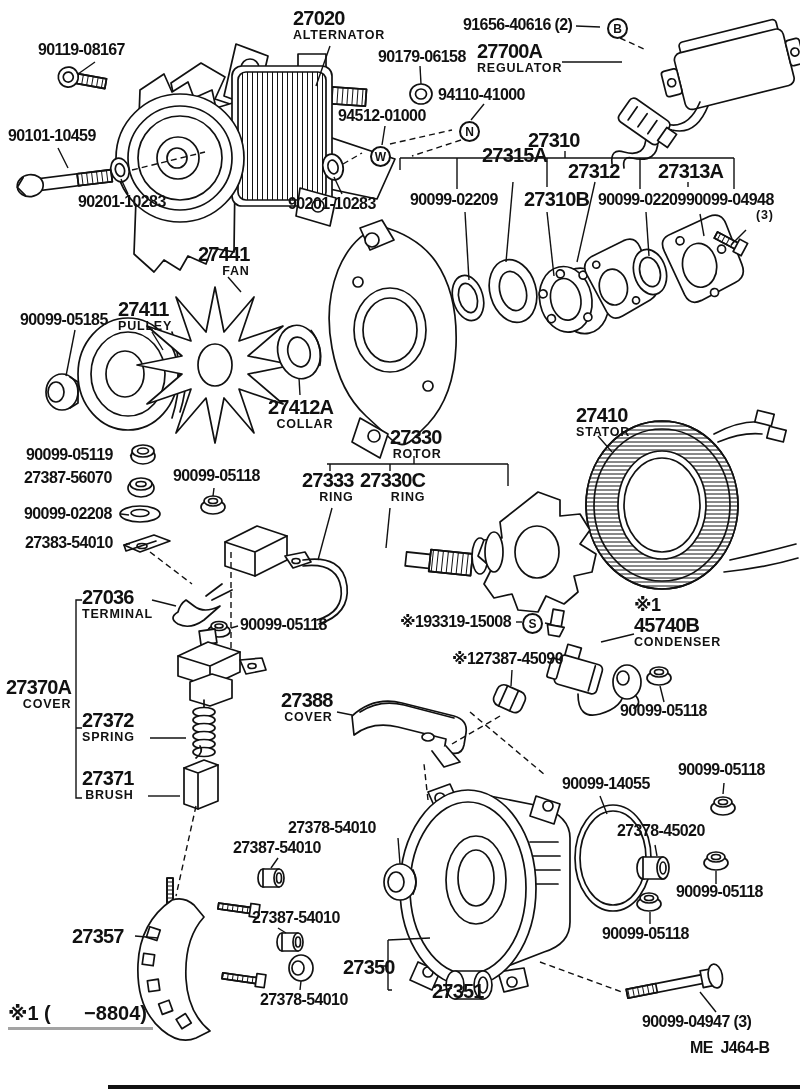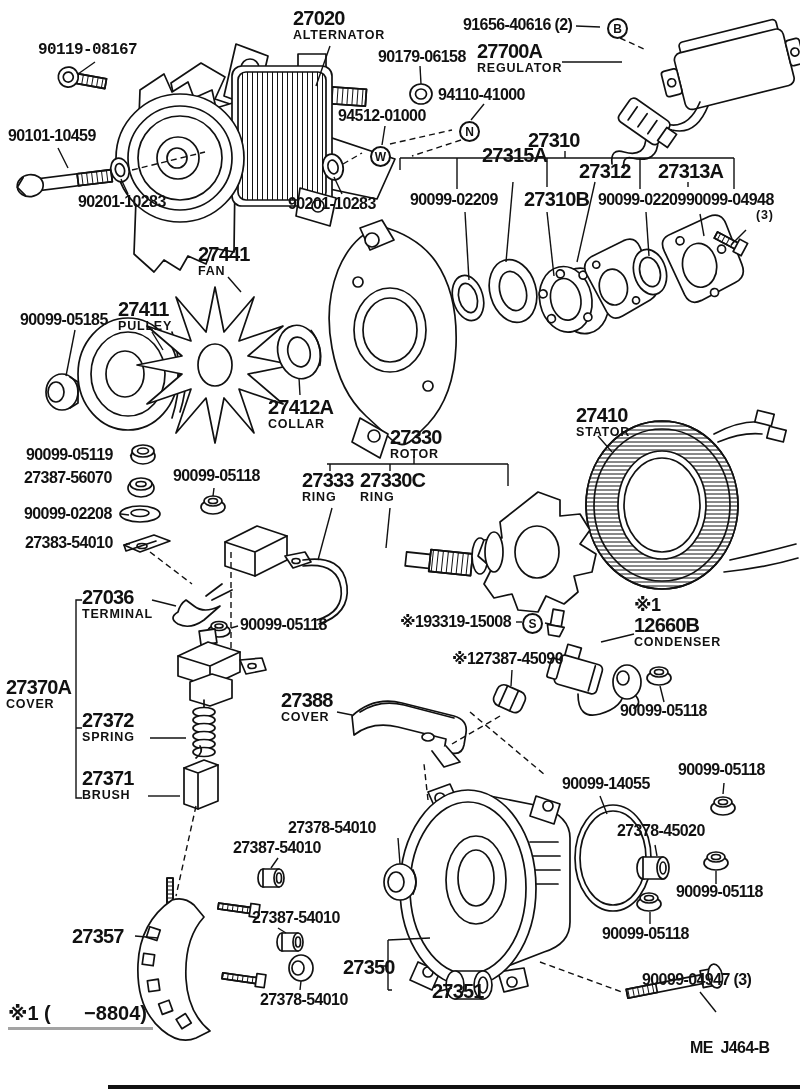--- a/index.html
+++ b/index.html
@@ -5,21 +5,21 @@
   html,body{margin:0;padding:0;background:#fff;}
   body{width:800px;height:1092px;position:relative;overflow:hidden;
        font-family:"Liberation Sans","DejaVu Sans",sans-serif;color:#111;}
   .stage{position:absolute;left:0;top:0;width:800px;height:1092px;}
   svg.art{position:absolute;left:0;top:0;}
   .labels{position:absolute;left:0;top:0;width:800px;height:1092px;}
   .lbl{position:absolute;font-weight:700;font-size:16px;line-height:1.04;
        letter-spacing:-0.6px;white-space:pre;}
   .lbl .t{}
   .lbl.big .t{font-size:20px;letter-spacing:-0.8px;}
-  .lbl .sub{font-size:12.5px;letter-spacing:0.8px;}
+  .lbl .sub{font-size:12.5px;letter-spacing:0.8px;text-align:right;}
   .lbl .sub.right{text-align:right;}
   .lbl .pre{font-size:18px;}
   .lbl.footnote .t{font-size:20px;letter-spacing:0;border-bottom:3px solid #a3a3a3;
        padding:0 6px 3px 0;}
   .circ{position:absolute;width:21px;height:21px;border:2px solid #111;border-radius:50%;
        display:flex;align-items:center;justify-content:center;background:#fff;
        font-size:12px;font-weight:700;box-sizing:border-box;}
 </style>
 </head>
 <body>
@@ -490,33 +490,33 @@
     <path d="M428,800 L424,764"></path>
     <path d="M470,712 L545,775"></path>
     <path d="M500,716 L452,744"></path>
     <path d="M540,962 L622,992"></path>
   </g>
 
   <rect x="108" y="1085" width="692" height="4" fill="#111" stroke="none"></rect>
 </svg>
 
 <div class="labels">
-      <div class="lbl" style="left: 38px; top: 42px; font-family: Liberation Mono, monospace;"><div class="t">90119-08167</div></div>
+      <div class="lbl" style="left: 38px; top: 42px;"><div class="t">90119-08167</div></div>
       <div class="lbl big" style="left: 293px; top: 8px;"><div class="t">27020</div><div class="sub">ALTERNATOR</div></div>
       <div class="lbl" style="left: 463px; top: 17px;"><div class="t">91656-40616 (2)</div></div>
       <div class="lbl" style="left: 378px; top: 49px;"><div class="t">90179-06158</div></div>
       <div class="lbl big" style="left: 477px; top: 41px;"><div class="t">27700A</div><div class="sub">REGULATOR</div></div>
       <div class="lbl" style="left: 438px; top: 87px;"><div class="t">94110-41000</div></div>
       <div class="lbl" style="left: 338px; top: 108px;"><div class="t">94512-01000</div></div>
       <div class="lbl" style="left: 8px; top: 128px;"><div class="t">90101-10459</div></div>
       <div class="lbl" style="left: 78px; top: 194px;"><div class="t">90201-10283</div></div>
       <div class="lbl" style="left: 288px; top: 196px;"><div class="t">90201-10283</div></div>
       <div class="lbl big" style="left: 528px; top: 130px;"><div class="t">27310</div></div>
       <div class="lbl big" style="left: 482px; top: 145px;"><div class="t">27315A</div></div>
-      <div class="lbl big" style="left: 568px; top: 161px; margin-left: 11px;"><div class="t">27312</div></div>
+      <div class="lbl big" style="left: 568px; top: 161px;"><div class="t">27312</div></div>
       <div class="lbl big" style="left: 658px; top: 161px;"><div class="t">27313A</div></div>
       <div class="lbl" style="left: 410px; top: 192px;"><div class="t">90099-02209</div></div>
       <div class="lbl big" style="left: 524px; top: 189px;"><div class="t">27310B</div></div>
       <div class="lbl" style="left: 598px; top: 192px;"><div class="t">90099-02209</div></div>
       <div class="lbl" style="left: 686px; top: 192px;"><div class="t">90099-04948</div><div class="sub right">(3)</div></div>
       <div class="lbl big" style="left: 198px; top: 244px;"><div class="t">27441</div><div class="sub">FAN</div></div>
       <div class="lbl big" style="left: 118px; top: 299px;"><div class="t">27411</div><div class="sub">PULLEY</div></div>
       <div class="lbl" style="left: 20px; top: 312px;"><div class="t">90099-05185</div></div>
       <div class="lbl big" style="left: 268px; top: 397px;"><div class="t">27412A</div><div class="sub">COLLAR</div></div>
       <div class="lbl big" style="left: 390px; top: 427px;"><div class="t">27330</div><div class="sub">ROTOR</div></div>
@@ -524,40 +524,40 @@
       <div class="lbl" style="left: 26px; top: 447px;"><div class="t">90099-05119</div></div>
       <div class="lbl" style="left: 24px; top: 470px;"><div class="t">27387-56070</div></div>
       <div class="lbl" style="left: 173px; top: 468px;"><div class="t">90099-05118</div></div>
       <div class="lbl" style="left: 24px; top: 506px;"><div class="t">90099-02208</div></div>
       <div class="lbl" style="left: 25px; top: 535px;"><div class="t">27383-54010</div></div>
       <div class="lbl big" style="left: 302px; top: 470px;"><div class="t">27333</div><div class="sub">RING</div></div>
       <div class="lbl big" style="left: 360px; top: 470px;"><div class="t">27330C</div><div class="sub">RING</div></div>
       <div class="lbl big" style="left: 82px; top: 587px;"><div class="t">27036</div><div class="sub">TERMINAL</div></div>
       <div class="lbl" style="left: 240px; top: 617px;"><div class="t">90099-05118</div></div>
       <div class="lbl" style="left: 400px; top: 614px;"><div class="t">※193319-15008</div></div>
-      <div class="lbl big" style="left: 634px; top: 596px;"><div class="pre">※1</div><div class="t">12660B</div><div class="sub">CONDENSER</div></div>
+      <div class="lbl big" style="left: 634px; top: 596px;"><div class="pre">※1</div><div class="t">45740B</div><div class="sub">CONDENSER</div></div>
       <div class="lbl" style="left: 452px; top: 651px;"><div class="t">※127387-45090</div></div>
       <div class="lbl" style="left: 620px; top: 703px;"><div class="t">90099-05118</div></div>
       <div class="lbl big" style="left: 6px; top: 677px;"><div class="t">27370A</div><div class="sub">COVER</div></div>
       <div class="lbl big" style="left: 82px; top: 710px;"><div class="t">27372</div><div class="sub">SPRING</div></div>
       <div class="lbl big" style="left: 82px; top: 768px;"><div class="t">27371</div><div class="sub">BRUSH</div></div>
       <div class="lbl big" style="left: 281px; top: 690px;"><div class="t">27388</div><div class="sub">COVER</div></div>
       <div class="lbl" style="left: 562px; top: 776px;"><div class="t">90099-14055</div></div>
       <div class="lbl" style="left: 678px; top: 762px;"><div class="t">90099-05118</div></div>
       <div class="lbl" style="left: 617px; top: 823px;"><div class="t">27378-45020</div></div>
       <div class="lbl" style="left: 676px; top: 884px;"><div class="t">90099-05118</div></div>
       <div class="lbl" style="left: 288px; top: 820px;"><div class="t">27378-54010</div></div>
       <div class="lbl" style="left: 233px; top: 840px;"><div class="t">27387-54010</div></div>
       <div class="lbl" style="left: 252px; top: 910px;"><div class="t">27387-54010</div></div>
       <div class="lbl big" style="left: 72px; top: 926px;"><div class="t">27357</div></div>
       <div class="lbl big" style="left: 318px; top: 957px; margin-left: 25px;"><div class="t">27350</div></div>
       <div class="lbl big" style="left: 392px; top: 981px; margin-left: 40px;"><div class="t">27351</div></div>
       <div class="lbl" style="left: 260px; top: 992px;"><div class="t">27378-54010</div></div>
       <div class="lbl" style="left: 602px; top: 926px;"><div class="t">90099-05118</div></div>
-      <div class="lbl" style="left: 642px; top: 972px;"><div class="t">90099-04947 (3)</div></div>
+      <div class="lbl" style="left: 642px; top: 1014px;"><div class="t">90099-04947 (3)</div></div>
       <div class="lbl footnote" style="left: 8px; top: 1003px;"><div class="t">※1 (      −8804)</div></div>
       <div class="lbl" style="left: 690px; top: 1040px;"><div class="t">ME  J464-B</div></div>
       <div class="circ" style="left: 607px; top: 18px;">B</div>
       <div class="circ" style="left: 459px; top: 121px;">N</div>
       <div class="circ" style="left: 370px; top: 146px;">W</div>
       <div class="circ" style="left: 522px; top: 613px;">S</div>
     </div>
 
 </div>
 

